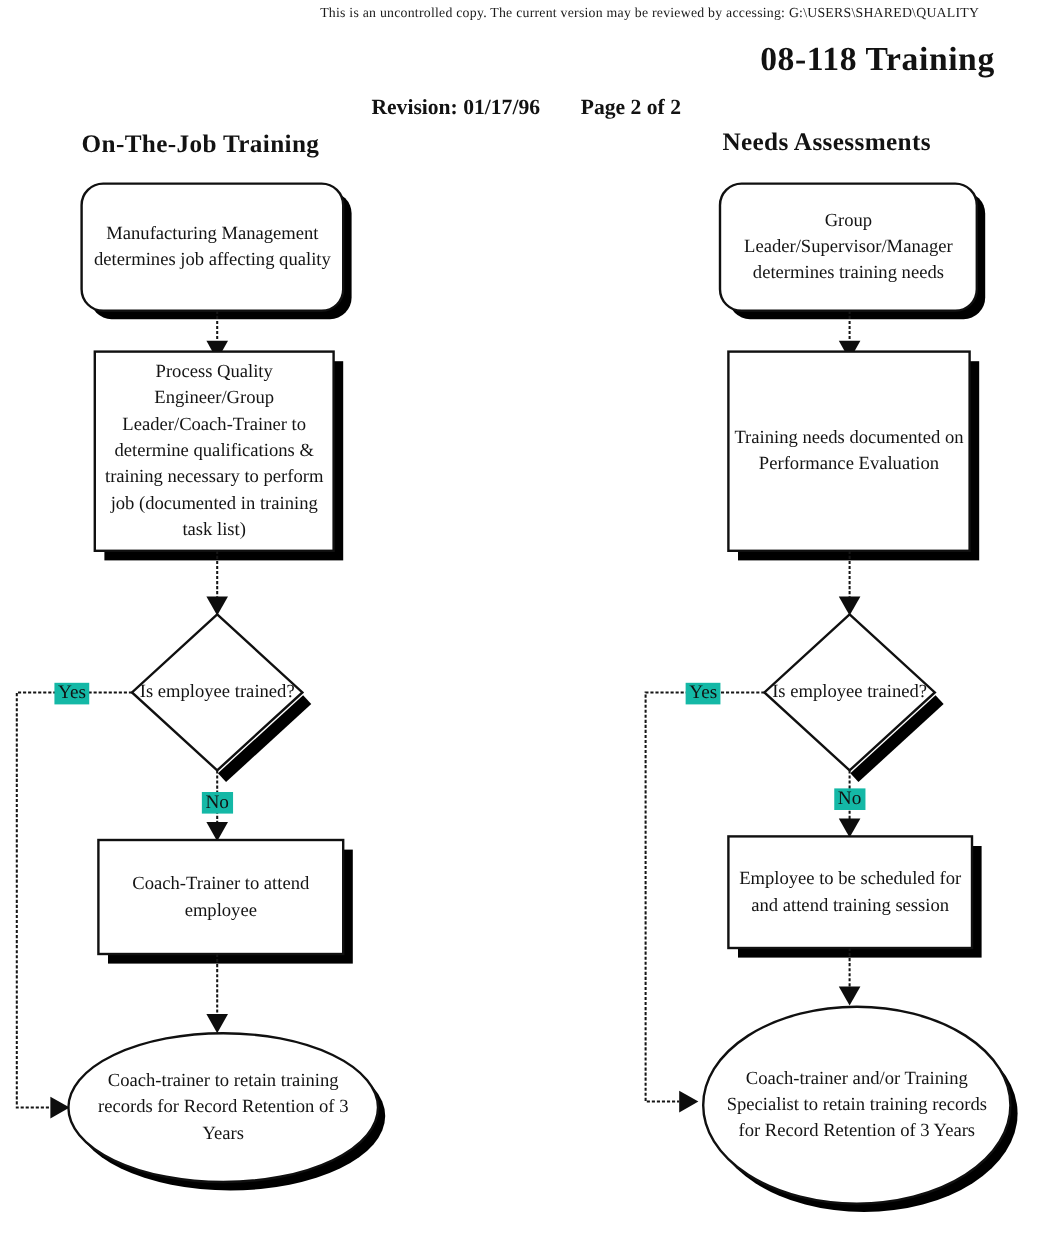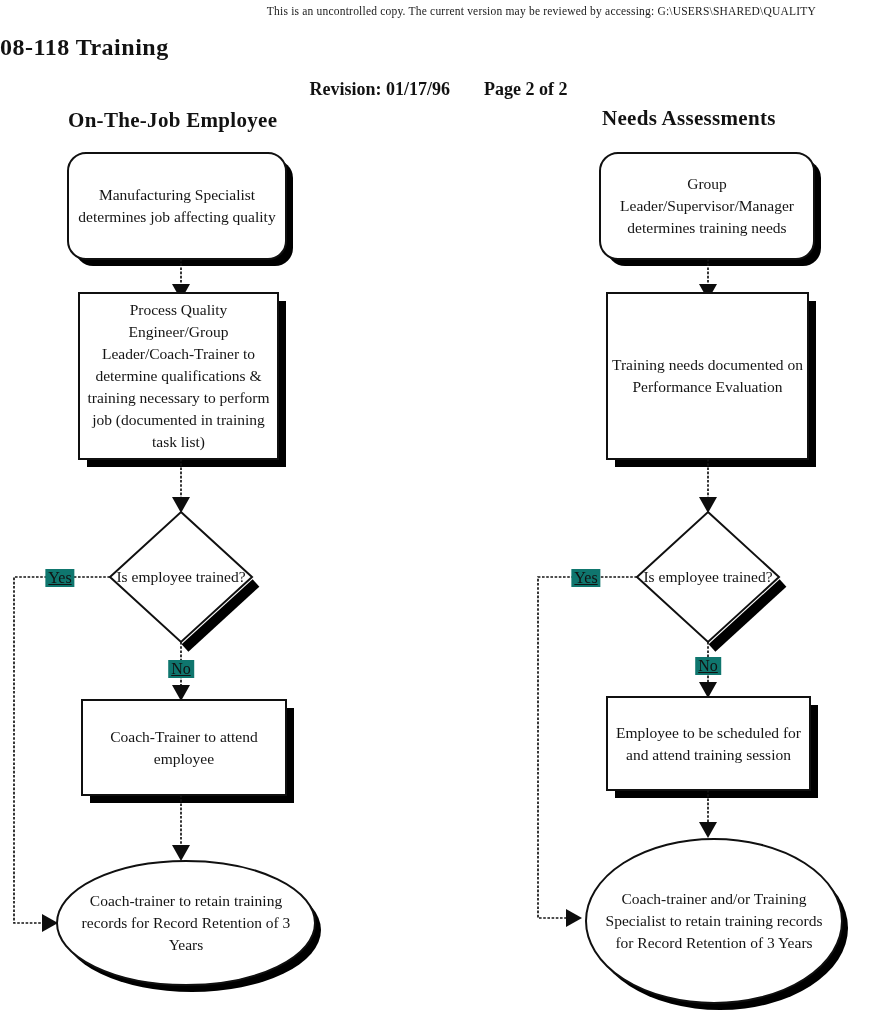--- a/index.html
+++ b/index.html
@@ -3,27 +3,27 @@
 <meta charset="utf-8">
 <style>
   html,body{margin:0;padding:0;background:#fff;}
   #page{position:relative;width:877px;height:1032px;background:#fff;
         font-family:"Liberation Serif", serif;color:#121212;overflow:hidden;}
   svg{position:absolute;left:0;top:0;}
   .txt{position:absolute;display:flex;align-items:center;justify-content:center;
        text-align:center;font-size:15.5px;line-height:1.42;color:#141414;}
   .disclaimer{position:absolute;left:0;top:5px;width:816px;text-align:right;
               font-size:11.5px;letter-spacing:.2px;color:#1a1a1a;}
-  .title{position:absolute;left:0;top:34px;width:829px;text-align:left;
-         font-size:24px;font-weight:bold;letter-spacing:.5px;}
+  .title{position:absolute;left:0;top:34px;width:829px;text-align:right;
+         font-size:28px;font-weight:bold;letter-spacing:.5px;}
   .revrow{position:absolute;left:0;top:79px;width:877px;display:flex;
           justify-content:center;gap:34px;font-size:18px;font-weight:bold;}
   .colhead{position:absolute;font-size:21px;font-weight:bold;letter-spacing:.3px;}
-  .tag{position:absolute;background:#0f766e;padding:0 3px;font-size:16px;
-       transform:translate(-50%,-50%);text-decoration:underline;}
+  .tag{position:absolute;background:#14b8a6;padding:0 3px;font-size:16px;
+       transform:translate(-50%,-50%);}
   .shape{fill:#ffffff;stroke:#101010;stroke-width:2;}
   .shadow{fill:#000;}
   .conn{stroke:#151515;stroke-width:1.7;fill:none;stroke-dasharray:2.6 1.6;}
   .ah{fill:#0d0d0d;}
 </style>
 </head>
 <body>
 
 <div id="page">
 
@@ -72,24 +72,24 @@
     <polygon class="ah" points="566,909 566,927 582,918"></polygon>
   </svg>
 
   <div class="disclaimer">This is an uncontrolled copy.  The current version may be reviewed by accessing:  G:\USERS\SHARED\QUALITY</div>
   <div class="title">08-118 Training</div>
   <div class="revrow">
     <span>Revision:  01/17/96</span>
     <span>Page 2 of 2</span>
   </div>
 
-  <div class="colhead" style="left:68px;top:108px;">On-The-Job Employee</div>
+  <div class="colhead" style="left:68px;top:108px;">On-The-Job Training</div>
   <div class="colhead" style="left:602px;top:106px;">Needs Assessments</div>
 
-  <div class="txt" style="left:76px;top:158px;width:202px;height:96px;">Manufacturing Specialist determines job affecting quality</div>
+  <div class="txt" style="left:76px;top:158px;width:202px;height:96px;">Manufacturing Management determines job affecting quality</div>
   <div class="txt" style="left:83px;top:297px;width:191px;height:158px;">Process Quality Engineer/Group Leader/Coach-Trainer to determine qualifications &amp; training necessary to perform job (documented in training task list)</div>
   <div class="txt" style="left:116px;top:547px;width:130px;height:60px;">Is employee trained?</div>
   <div class="tag" style="left:60px;top:578px;">Yes</div>
   <div class="tag" style="left:181px;top:669px;">No</div>
   <div class="txt" style="left:92px;top:704px;width:184px;height:87px;">Coach-Trainer to attend employee</div>
   <div class="txt" style="left:71px;top:875px;width:230px;height:96px;">Coach-trainer to retain training records for Record Retention of 3 Years</div>
 
   <div class="txt" style="left:606px;top:158px;width:202px;height:96px;">Group Leader/Supervisor/Manager determines training needs</div>
   <div class="txt" style="left:611px;top:297px;width:193px;height:158px;">Training needs documented on Performance Evaluation</div>
   <div class="txt" style="left:643px;top:547px;width:130px;height:60px;">Is employee trained?</div>

